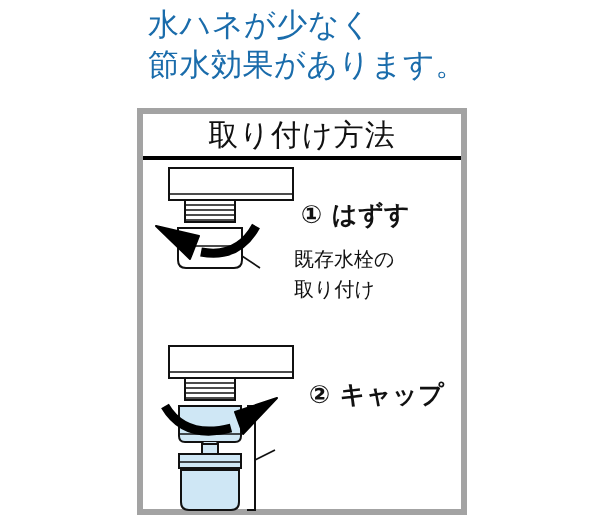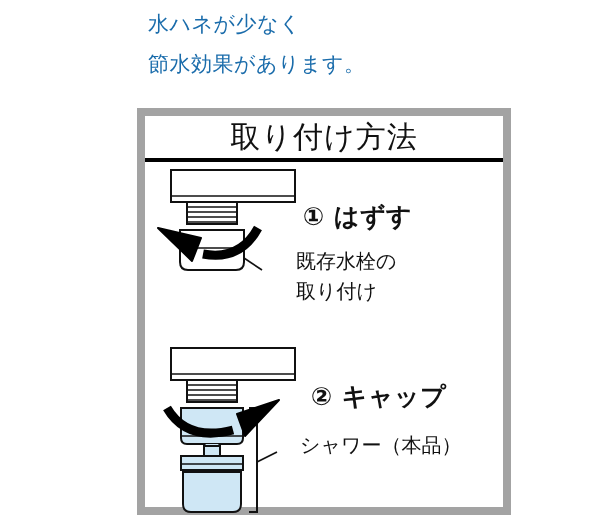--- a/index.html
+++ b/index.html
@@ -15,36 +15,36 @@
     overflow: hidden;
   }
 
   
   #headline {
     position: absolute;
     left: 148px;
     top: 4px;
     width: 330px;
     color: #1a6cab;
-    font-size: 21px;
+    font-size: 31px;
     font-weight: 400;
     line-height: 40px;
     letter-spacing: 0.5px;
     white-space: nowrap;
   }
   #headline .hl-line { display: block; }
 
   
   #panel {
     position: absolute;
     left: 137px;
     top: 108px;
-    width: 374px;
+    width: 330px;
     height: 407px;
-    border: 8px solid #a3a3a3;
+    border: 6px solid #a3a3a3;
     box-sizing: border-box;
     background: #ffffff;
   }
 
   
   #panel-header {
     position: absolute;
     left: 0;
     top: 0;
     width: 100%;
@@ -206,19 +206,18 @@
           <path d="M112 120 L132 110" fill="none" stroke="#111111" stroke-width="1.6"></path>
 
           <path d="M22 66 Q42 100 88 88" fill="none" stroke="#000000" stroke-width="9" stroke-linecap="butt"></path>
           <path d="M134 58 L92 72 L100 94 Z" fill="#000000" stroke="#000000" stroke-width="2" stroke-linejoin="round"></path>
         </svg>
       </div>
 
       <div class="step-text">
         <div class="step-label" id="step-2-label">② キャップ</div>
         <div class="step-caption" id="step-2-caption">
-          <span class="cap-line">シャワー（本品）</span>
         </div>
       </div>
     </div>
 
   </div>
 </div>
 
 </body></html>

